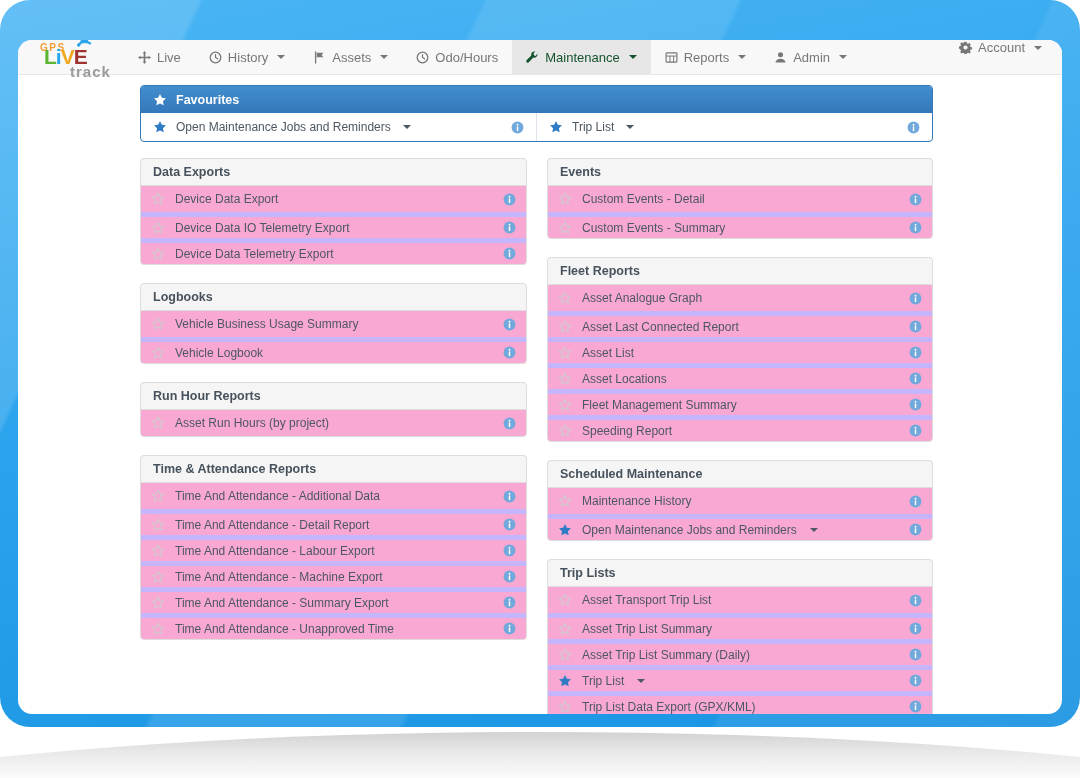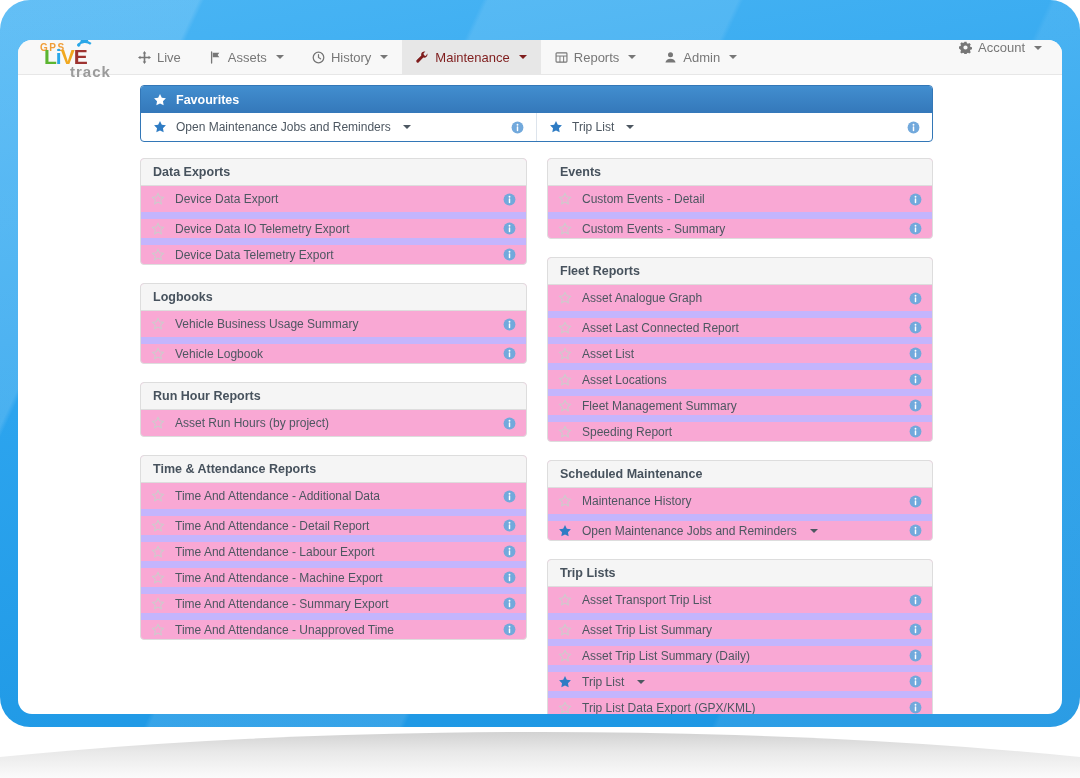--- a/index.html
+++ b/index.html
@@ -34,21 +34,21 @@
   .logo-wifi { position:absolute; left:60px; top:-2px; width:13px; height:13px; color:#2aa7e8;
     transform:rotate(40deg); }
   .logo-live { position:absolute; left:26px; top:6px; font-size:21px; font-weight:bold;
     letter-spacing:-1px; line-height:1; }
   .ll-0 { color:#5cb531; } .ll-1 { color:#2aa7e8; } .ll-2 { color:#f1a81f; } .ll-3 { color:#9e3330; }
   .logo-track { position:absolute; left:52px; top:23px; font-size:15px; font-weight:bold;
     color:#9b9b9b; letter-spacing:1px; }
   .nav-list { display:flex; align-items:stretch; }
   .nav-item { display:flex; align-items:center; gap:6px; padding:0 14px; font-size:13px;
     color:#777; cursor:pointer; white-space:nowrap; }
-  .nav-item.active { background:#e7e7e7; color:#7f1d1d; }
+  .nav-item.active { background:#e7e7e7; color:#14532d; }
   .nav-icon { width:13px; height:13px; flex:0 0 auto; }
   .nav-right { margin-left:auto; display:flex; align-items:flex-start; padding-right:6px; }
 
   svg { fill:currentColor; }
   .caret { display:inline-block; width:0; height:0; border-left:4px solid transparent;
     border-right:4px solid transparent; border-top:4px solid currentColor; margin-left:3px; }
 
   
   .main { position:absolute; left:122px; top:45px; width:793px; }
 
@@ -62,21 +62,21 @@
     font-size:12px; color:#4d5761; cursor:pointer; }
   .fav-cell + .fav-cell { border-left:1px solid #dde4ec; }
 
   .cols { display:flex; gap:20px; }
   .col { width:387px; } .col:last-child { width:386px; }
   .panel { border:1px solid #ddd; border-radius:4px; background:#f9a8d4; margin-bottom:18px; overflow:hidden; }
   .panel-head { height:27px; line-height:26px; background:#f5f5f5; border-bottom:1px solid #ddd;
     padding:0 12px; font-size:12.5px; font-weight:bold; color:#47525d; }
   .row { height:26px; display:flex; align-items:center; gap:10px; padding:0 10px;
     font-size:12px; color:#4d5761; cursor:pointer; }
-  .row + .row { border-top:7px solid #c4b5fd; }
+  .row + .row { border-top:5px solid #c4b5fd; }
 
   .star { width:14px; height:14px; flex:0 0 auto; color:#cccccc; }
   .star.fav { color:var(--star,#2f7cc4); }
   .info { width:13px; height:13px; flex:0 0 auto; margin-left:auto; color:var(--info,#72a9dc); }
 </style>
 </head>
 <body>
 
 <svg style="position:absolute;width:0;height:0;overflow:hidden" aria-hidden="true">
   <symbol id="icon-move" viewBox="0 0 16 16">
@@ -140,34 +140,40 @@
       <div class="nav-list">
   <div class="nav-item">
     <svg class="nav-icon">
               <use href="#icon-move"></use>
             </svg>
     <span class="nav-label">Live</span>
   </div>
 
   <div class="nav-item">
     <svg class="nav-icon">
+              <use href="#icon-clock"></use>
+            </svg>
+    <span class="nav-label">History</span>
+  <span class="caret"></span>
+          </div>
+
+  <div class="nav-item">
+    <svg class="nav-icon">
               <use href="#icon-flag"></use>
             </svg>
     <span class="nav-label">Assets</span>
   <span class="caret"></span>
           </div>
 
   <div class="nav-item">
     <svg class="nav-icon">
               <use href="#icon-clock"></use>
             </svg>
-    <span class="nav-label">History</span>
-  <span class="caret"></span>
-          </div>
-
+    <span class="nav-label">Odo/Hours</span>
+  </div>
 
   <div class="nav-item active">
     <svg class="nav-icon">
               <use href="#icon-wrench"></use>
             </svg>
     <span class="nav-label">Maintenance</span>
   <span class="caret"></span>
           </div>
 
   <div class="nav-item">

